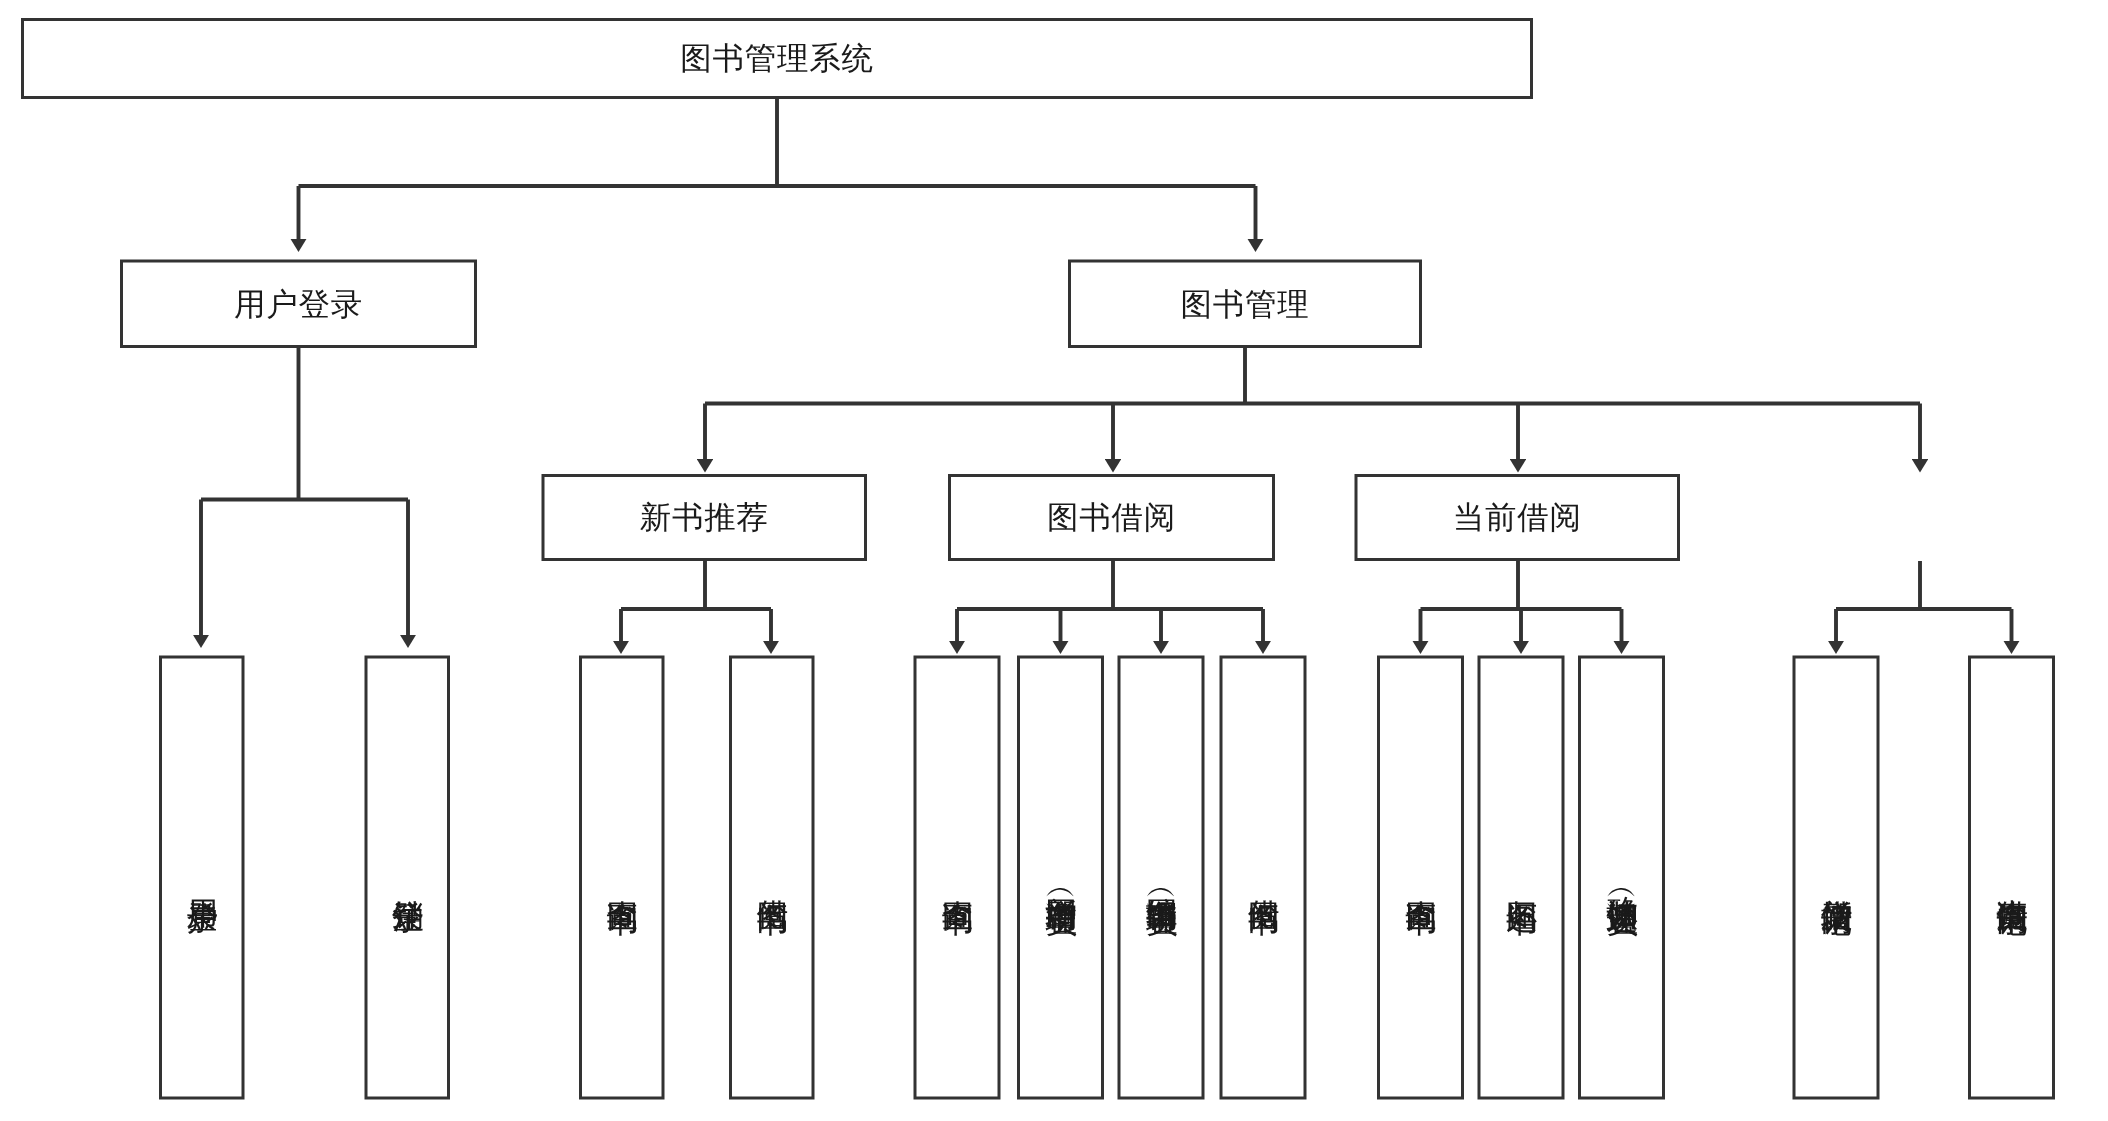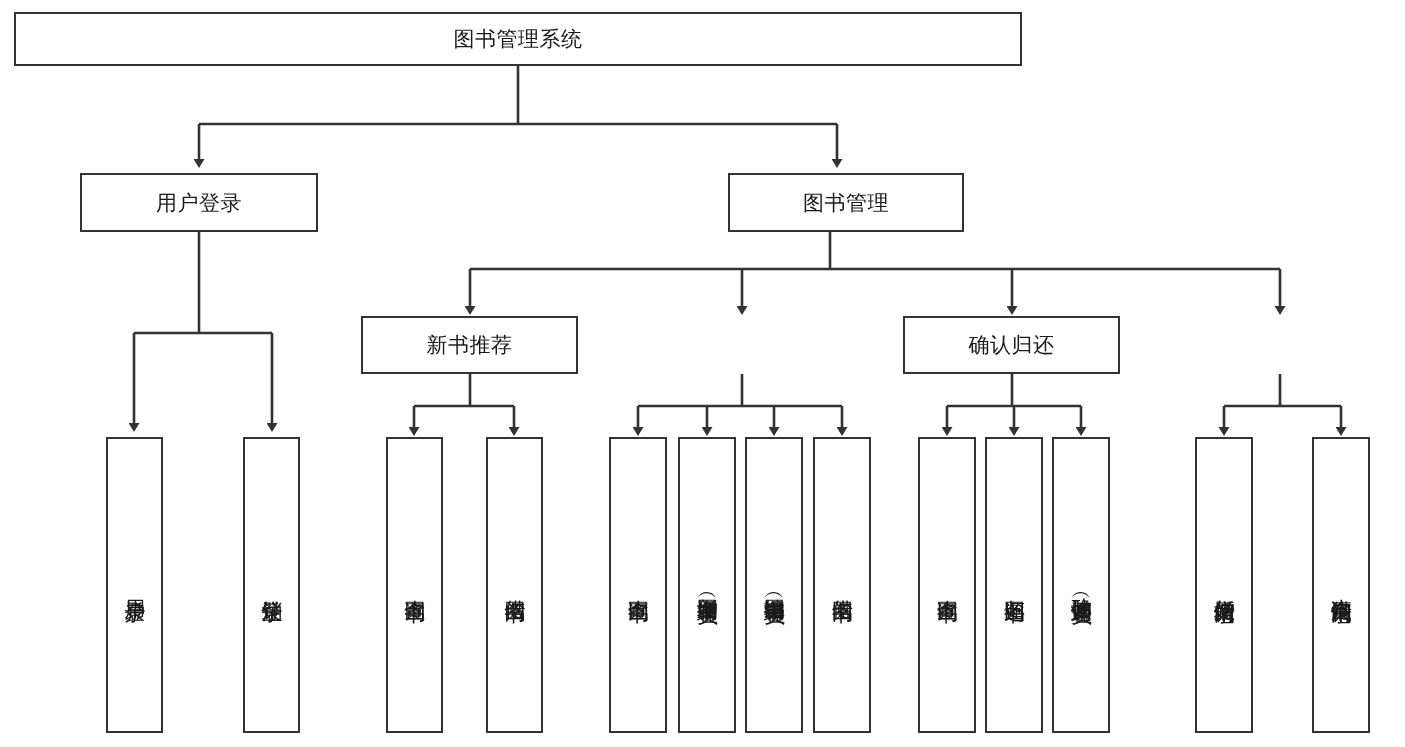--- a/index.html
+++ b/index.html
@@ -116,29 +116,32 @@
     </g>
   </svg>
 
   <div class="node horiz" style="left:14px; top:12px; width:1008px; height:54px;">
     <span>图书管理系统</span>
   </div>
 
   <div class="node horiz" style="left:80px; top:173px; width:238px; height:59px;">
     <span>用户登录</span>
   </div>
-  <div class="node horiz" style="left:712px; top:173px; width:236px; height:59px;margin-left:16px;">
+  <div class="node horiz" style="left:712px; top:173px; width:236px; height:59px;">
     <span>图书管理</span>
   </div>
 
   <div class="node horiz" style="left:361px; top:316px; width:217px; height:58px;">
     <span>新书推荐</span>
   </div>
+  <div class="node horiz" style="left:632px; top:316px; width:218px; height:58px;">
+    <span>图书借阅</span>
+  </div>
   <div class="node horiz" style="left:903px; top:316px; width:217px; height:58px;">
-    <span>确认归还</span>
+    <span>当前借阅</span>
   </div>
 
   <div class="node vert" style="left:106px; top:437px; width:57px; height:296px;">
     <span class="vlabel">用户登录</span>
   </div>
   <div class="node vert" style="left:243px; top:437px; width:57px; height:296px;">
     <span class="vlabel">注销登录</span>
   </div>
 
   <div class="node vert" style="left:386px; top:437px; width:57px; height:296px;">

